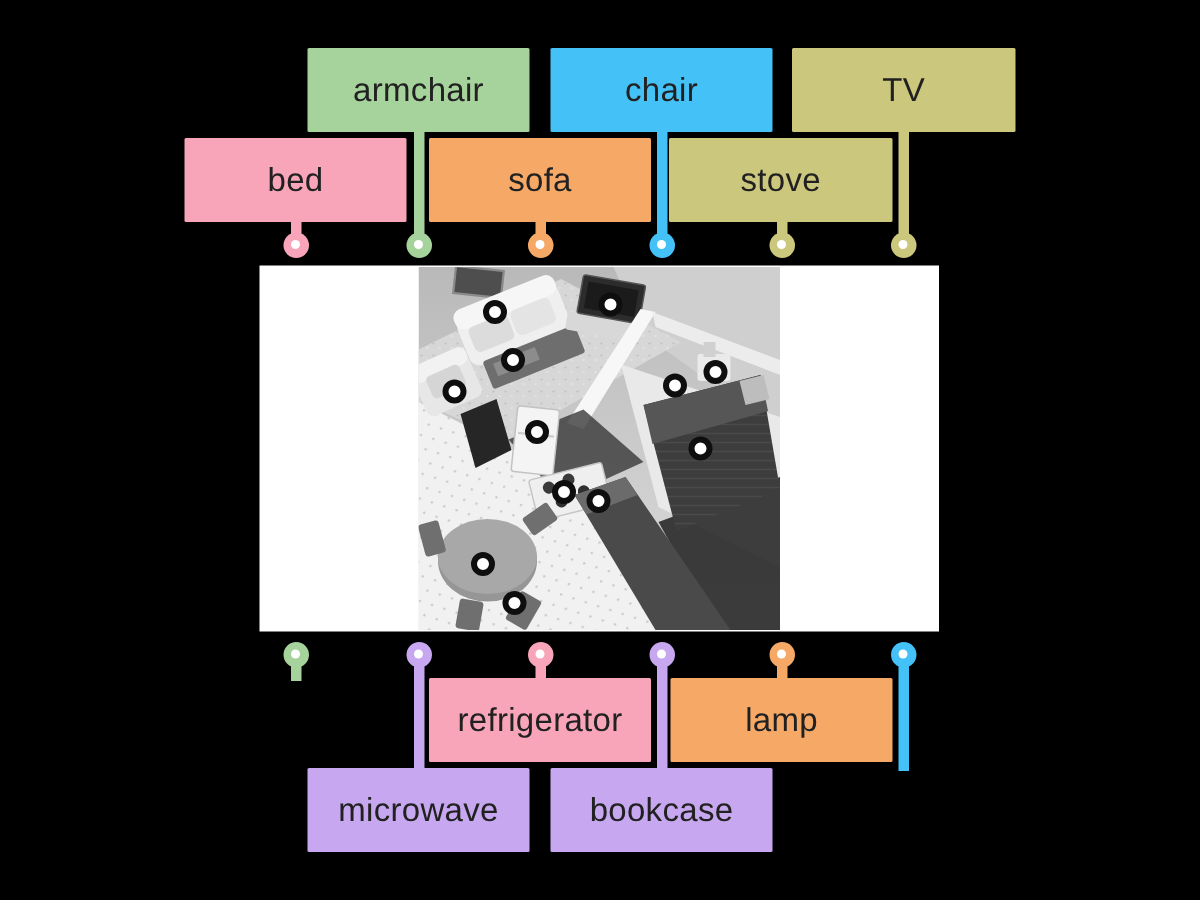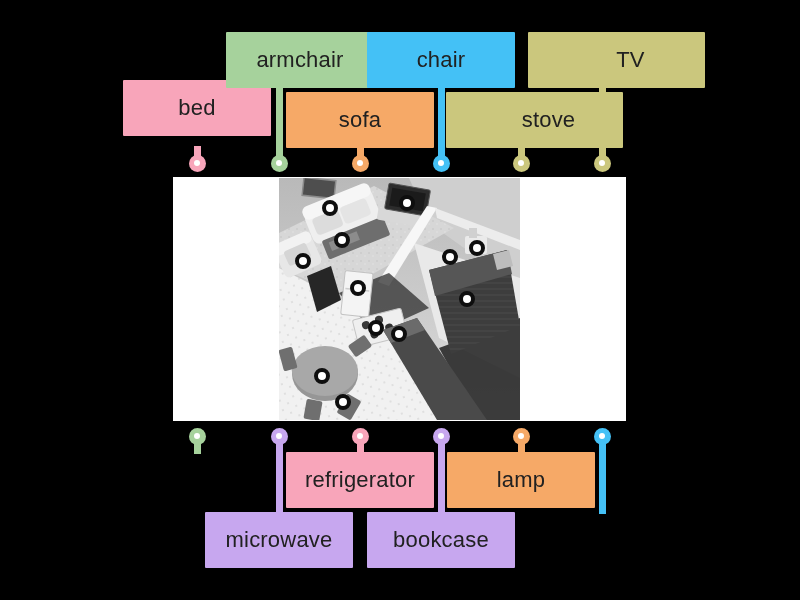--- a/index.html
+++ b/index.html
@@ -12,32 +12,32 @@
   .stage{position:absolute;left:0;top:0;width:800px;height:600px;}
 
   
   .chip{
     position:absolute;height:56px;border-radius:1px;
     display:flex;align-items:center;justify-content:center;
     font-size:22px;color:var(--label_text,#212121);
     letter-spacing:.2px;z-index:3;cursor:grab;
   }
   .c-pink{background:var(--pink);}
-  .c-green{background:var(--green);margin-left:21px;}
+  .c-green{background:var(--green);}
   .c-orange{background:var(--orange);}
   .c-blue{background:var(--blue);}
-  .c-olive{background:var(--olive);padding-left:28px;}
+  .c-olive{background:var(--olive);}
   .c-purple{background:var(--purple);}
 
   
   .pos-armchair{left:205px;top:32px;width:148px;}
   .pos-chair{left:367px;top:32px;width:148px;}
   .pos-tv{left:528px;top:32px;width:149px;}
   
-  .pos-bed{left:123px;top:80px;width:148px;}
+  .pos-bed{left:123px;top:92px;width:148px;}
   .pos-sofa{left:286px;top:92px;width:148px;}
   .pos-stove{left:446px;top:92px;width:149px;}
   
   .pos-table{left:123px;top:452px;width:148px;}
   .pos-refrigerator{left:286px;top:452px;width:148px;}
   .pos-lamp{left:447px;top:452px;width:148px;}
   
   .pos-microwave{left:205px;top:512px;width:148px;}
   .pos-bookcase{left:367px;top:512px;width:148px;}
   .pos-coffee-table{left:528px;top:512px;width:150px;}

